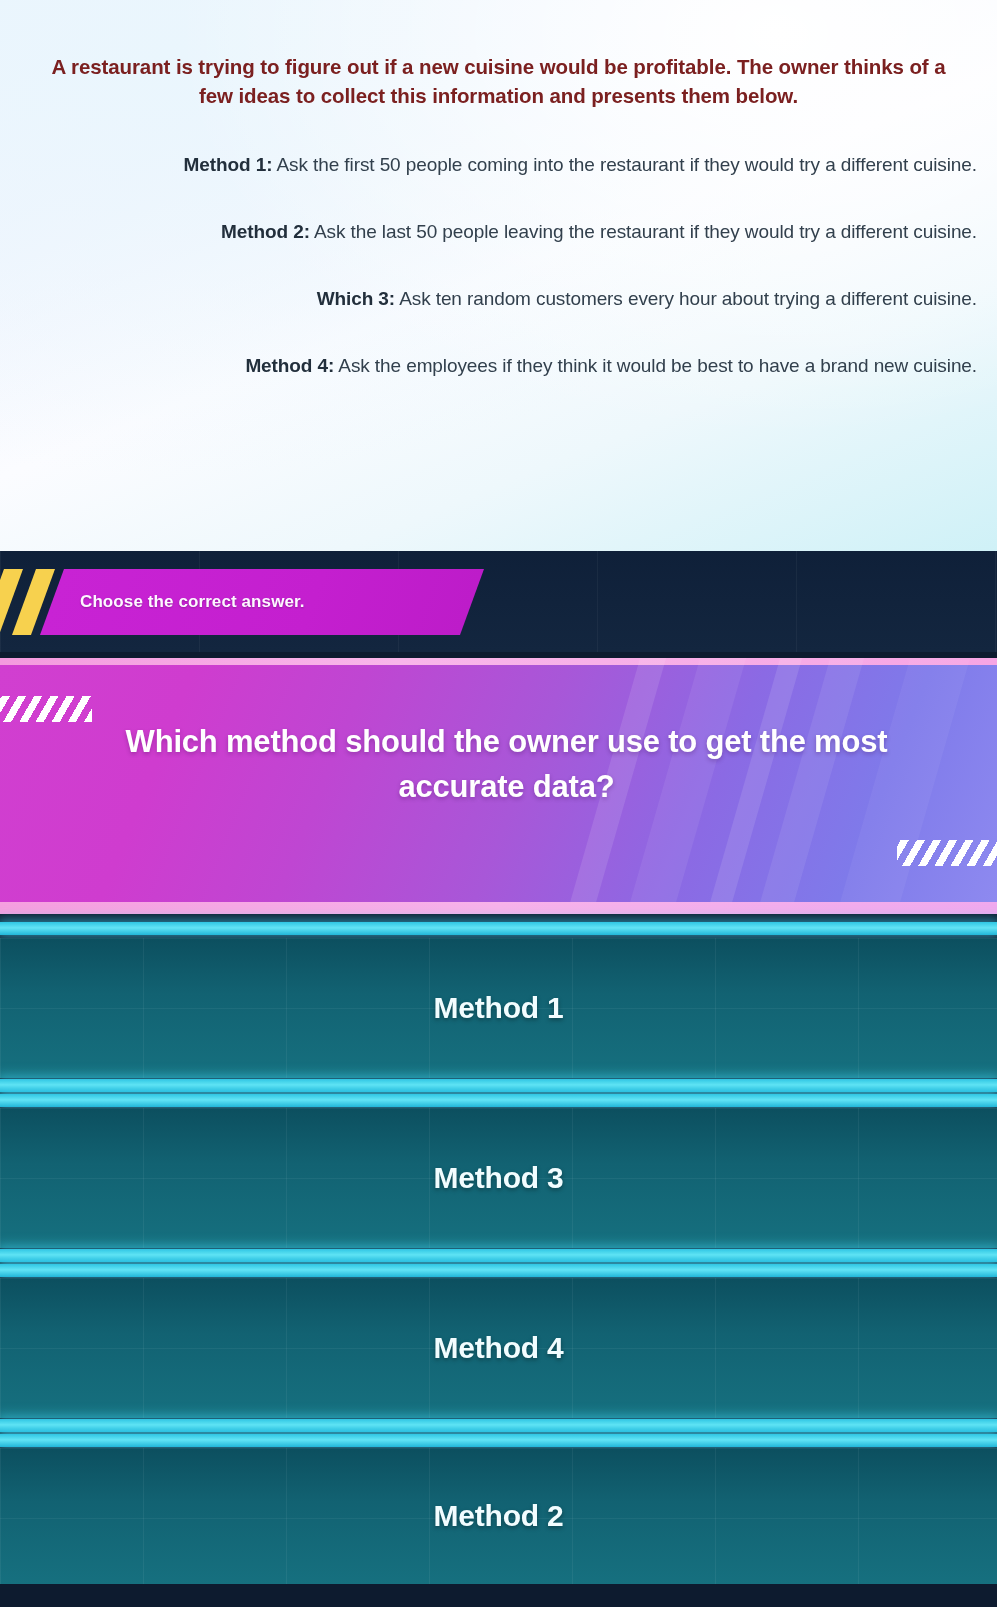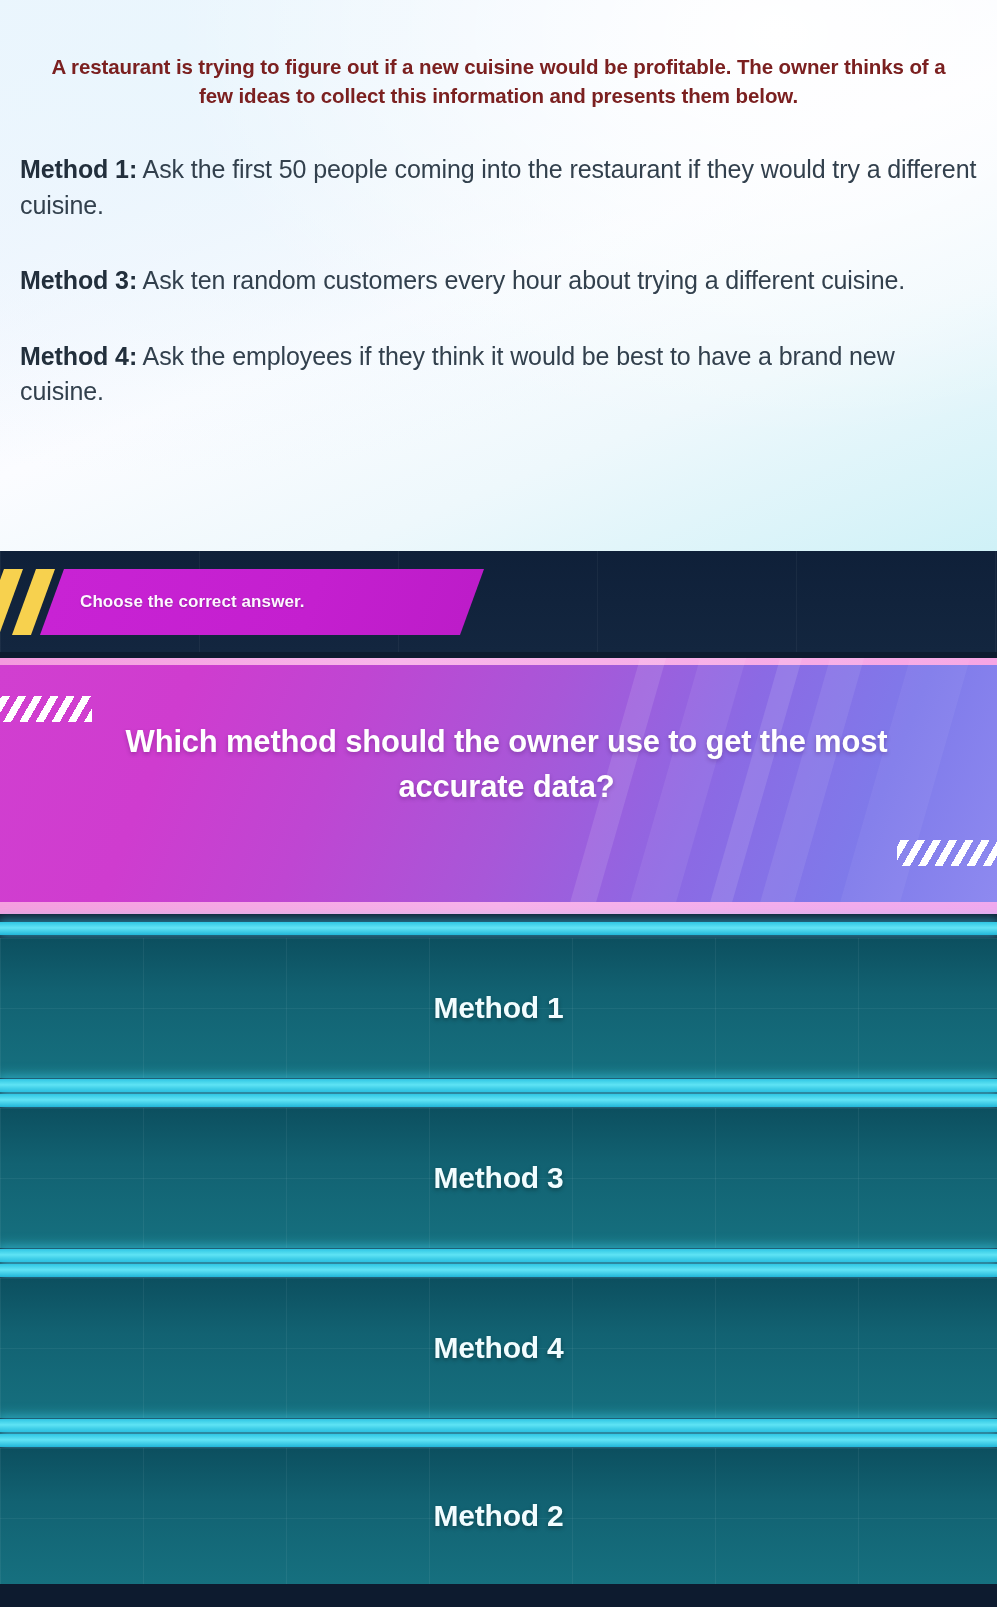--- a/index.html
+++ b/index.html
@@ -25,24 +25,25 @@
     font-weight:700;
     font-size:20.5px;
     line-height:1.42;
     text-align:center;
     padding:52px 14px 0 14px;
     letter-spacing:-0.1px;
   }
   .methods { padding:42px 2px 0 2px; }
   .method-line {
     color:#32404d;
-    font-size:25px;
+    font-size:19px;
     line-height:1.42;
     margin-bottom:40px;
     letter-spacing:-0.1px;
+    text-align:right;
   }
   .method-line:last-child { margin-bottom:0; }
   .method-line .mlabel { font-weight:700; color:#222f3c; }
 
   
   .darkstrip {
     position:absolute; left:0; top:551px; width:997px; height:101px;
     background:
       linear-gradient(90deg, rgba(255,255,255,.045) 0 1px, rgba(255,255,255,0) 1px 100%) 0 0/199px 100%,
       linear-gradient(#0f2039, #13263f);
@@ -162,21 +163,24 @@
 
 <div class="page">
 
   <div class="passage">
     <div class="prompt">A restaurant is trying to figure out if a new cuisine would be profitable. The owner thinks of a few ideas to collect this information and presents them below.</div>
     <div class="methods">
       <div class="method-line">
         <span class="mlabel">Method 1:</span><span> Ask the first 50 people coming into the restaurant if they would try a different cuisine.</span>
       </div>
       <div class="method-line">
-        <span class="mlabel">Method 3:</span><span> Ask ten random customers every hour about trying a different cuisine.</span>
+        <span class="mlabel">Method 2:</span><span> Ask the last 50 people leaving the restaurant if they would try a different cuisine.</span>
+      </div>
+      <div class="method-line">
+        <span class="mlabel">Which 3:</span><span> Ask ten random customers every hour about trying a different cuisine.</span>
       </div>
       <div class="method-line">
         <span class="mlabel">Method 4:</span><span> Ask the employees if they think it would be best to have a brand new cuisine.</span>
       </div>
     </div>
   </div>
 
   <div class="darkstrip"></div>
   <div class="slashes">
     <div class="slash s1"></div>

